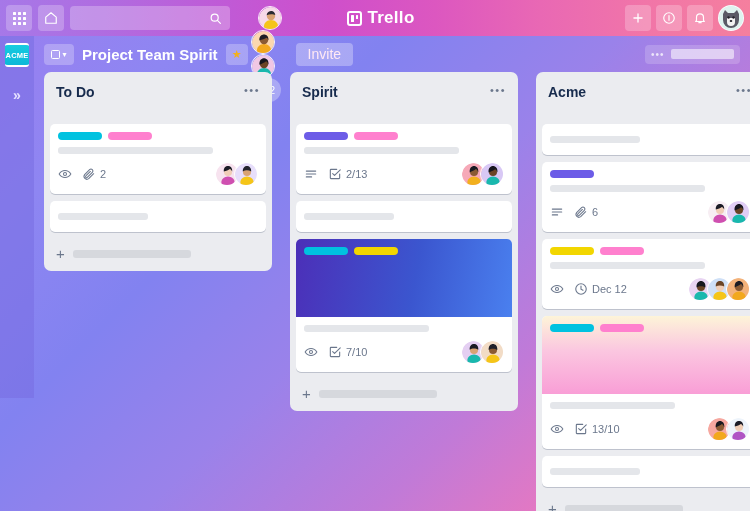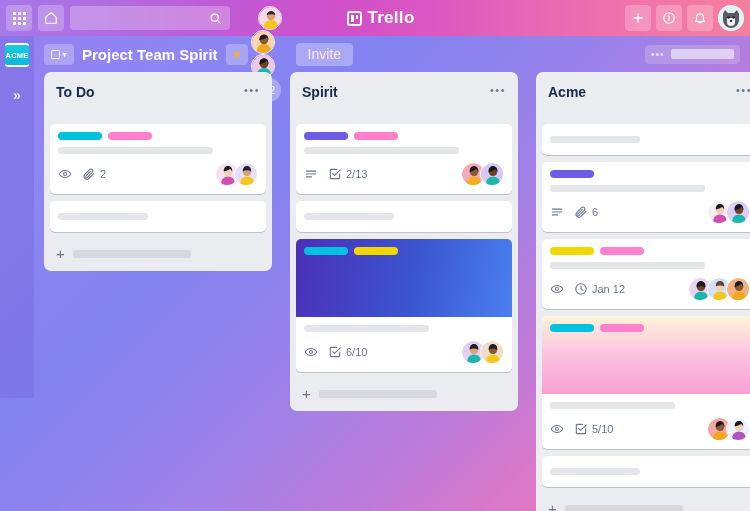--- a/index.html
+++ b/index.html
@@ -425,21 +425,21 @@
               <svg width="14" height="14" viewBox="0 0 24 24" fill="none" stroke="#6b778c" stroke-width="1.8">
                 <path d="M2 12s3.8-6 10-6 10 6 10 6-3.8 6-10 6S2 12 2 12z"></path>
                   <circle cx="12" cy="12" r="2.6"></circle>
               </svg>
             </span>
             <span class="meta-item">
               <svg width="14" height="14" viewBox="0 0 24 24" fill="none" stroke="#6b778c" stroke-width="1.9" stroke-linecap="round" stroke-linejoin="round">
                 <path d="M20 12v7a1 1 0 0 1-1 1H5a1 1 0 0 1-1-1V5a1 1 0 0 1 1-1h10"></path>
                   <path d="M8 11.5l3.2 3L21 5"></path>
               </svg>
-              <span>6/10</span>
+              <span>7/10</span>
             </span>
             <span class="card-avs">
               <span class="c-av">
                 <svg width="24" height="24" viewBox="0 0 24 24">
                     <circle cx="12" cy="12" r="12" fill="#e4cff2"></circle>
                   <path d="M12 13.5c3.7 0 6.6 2.8 6.6 5.6V24H5.4v-4.9c0-2.8 2.9-5.6 6.6-5.6z" fill="#19b8ad"></path>
                   <circle cx="12" cy="9" r="4" fill="#d9a273"></circle>
                   <path d="M7.7 8.8C7.3 4.9 9.6 3 12 3s4.7 1.9 4.3 5.8c-2.4-1.5-6.2-1.7-8.6 0z" fill="#1b1b24"></path>
                 </svg>
               </span>
@@ -521,21 +521,21 @@
             <svg width="14" height="14" viewBox="0 0 24 24" fill="none" stroke="#6b778c" stroke-width="1.8">
               <path d="M2 12s3.8-6 10-6 10 6 10 6-3.8 6-10 6S2 12 2 12z"></path>
                 <circle cx="12" cy="12" r="2.6"></circle>
             </svg>
           </span>
           <span class="meta-item">
             <svg width="14" height="14" viewBox="0 0 24 24" fill="none" stroke="#6b778c" stroke-width="1.9" stroke-linecap="round">
               <circle cx="12" cy="12" r="9"></circle>
                 <path d="M12 7v5.3l3.4 2"></path>
             </svg>
-            <span>Jan 12</span>
+            <span>Dec 12</span>
           </span>
           <span class="card-avs">
             <span class="c-av">
               <svg width="24" height="24" viewBox="0 0 24 24">
                   <circle cx="12" cy="12" r="12" fill="#e8d4f2"></circle>
                 <path d="M12 13.5c3.7 0 6.6 2.8 6.6 5.6V24H5.4v-4.9c0-2.8 2.9-5.6 6.6-5.6z" fill="#19b8ad"></path>
                 <circle cx="12" cy="9" r="4" fill="#6b4426"></circle>
                 <path d="M7.6 9.5C7 5.3 9.4 3 12 3s5 2.3 4.4 6.5c-2.5-1.6-6.3-1.8-8.8 0z" fill="#17171f"></path>
               </svg>
             </span>
@@ -573,21 +573,21 @@
               <svg width="14" height="14" viewBox="0 0 24 24" fill="none" stroke="#6b778c" stroke-width="1.8">
                 <path d="M2 12s3.8-6 10-6 10 6 10 6-3.8 6-10 6S2 12 2 12z"></path>
                   <circle cx="12" cy="12" r="2.6"></circle>
               </svg>
             </span>
             <span class="meta-item">
               <svg width="14" height="14" viewBox="0 0 24 24" fill="none" stroke="#6b778c" stroke-width="1.9" stroke-linecap="round" stroke-linejoin="round">
                 <path d="M20 12v7a1 1 0 0 1-1 1H5a1 1 0 0 1-1-1V5a1 1 0 0 1 1-1h10"></path>
                   <path d="M8 11.5l3.2 3L21 5"></path>
               </svg>
-              <span>5/10</span>
+              <span>13/10</span>
             </span>
             <span class="card-avs">
               <span class="c-av">
                 <svg width="24" height="24" viewBox="0 0 24 24">
                     <circle cx="12" cy="12" r="12" fill="#f6a8a0"></circle>
                   <path d="M12 13.5c3.7 0 6.6 2.8 6.6 5.6V24H5.4v-4.9c0-2.8 2.9-5.6 6.6-5.6z" fill="#f2a81d"></path>
                   <circle cx="12" cy="9" r="4" fill="#8a5a33"></circle>
                   <path d="M7.7 9.4C7.2 5.2 9.5 3 12 3s4.8 2.2 4.3 6.4c-.8-2.2-1.7-3.1-2.4-3.3-1.5 1.5-3.8 2-6.2 3.3z" fill="#19191f"></path>
                 </svg>
               </span>

